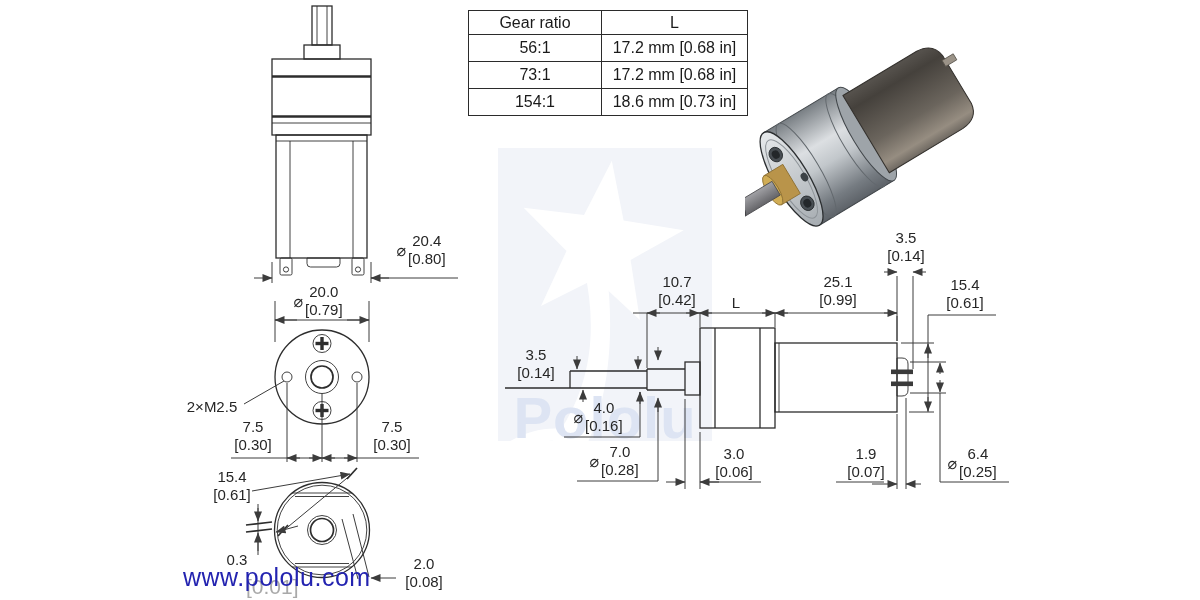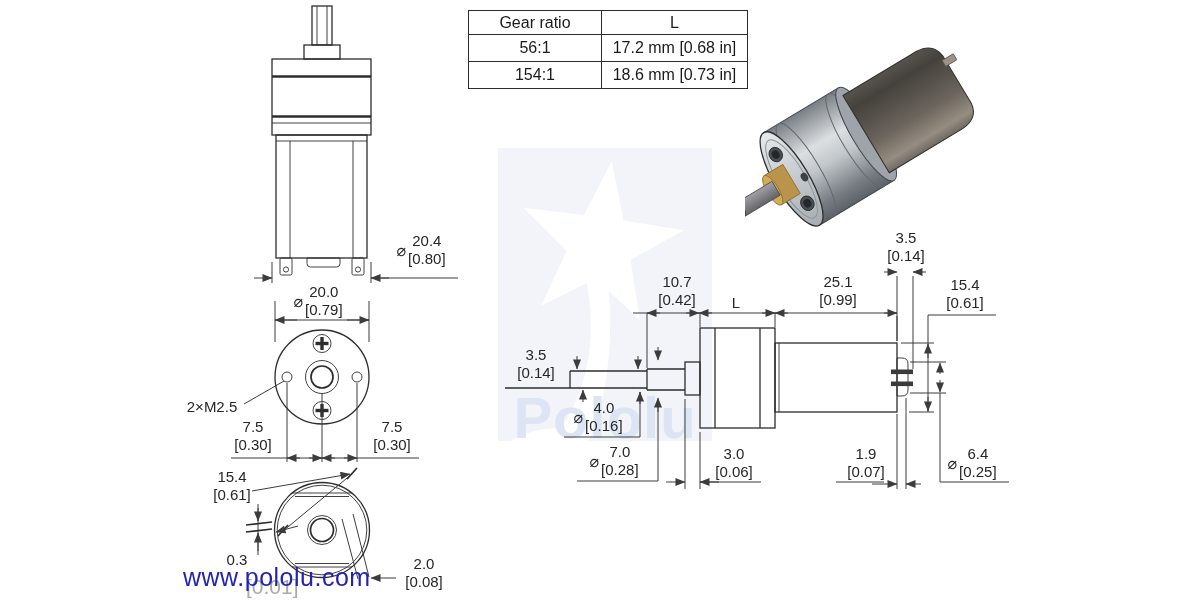--- a/index.html
+++ b/index.html
@@ -267,20 +267,24 @@
     <tbody>
         <tr>
       <th class="c1">Gear ratio</th>
       <th class="c2">L</th>
     </tr>
     <tr>
       <td>56:1</td>
       <td>17.2 mm [0.68 in]</td>
     </tr>
     <tr>
+      <td>73:1</td>
+      <td>17.2 mm [0.68 in]</td>
+    </tr>
+    <tr>
       <td>154:1</td>
       <td>18.6 mm [0.73 in]</td>
     </tr>
   </tbody>
     </table>
 
   <div class="dim" style="left:421px;top:232px">
     <span class="dia">⌀</span>
     <span class="vals">
         <span>20.4</span>

